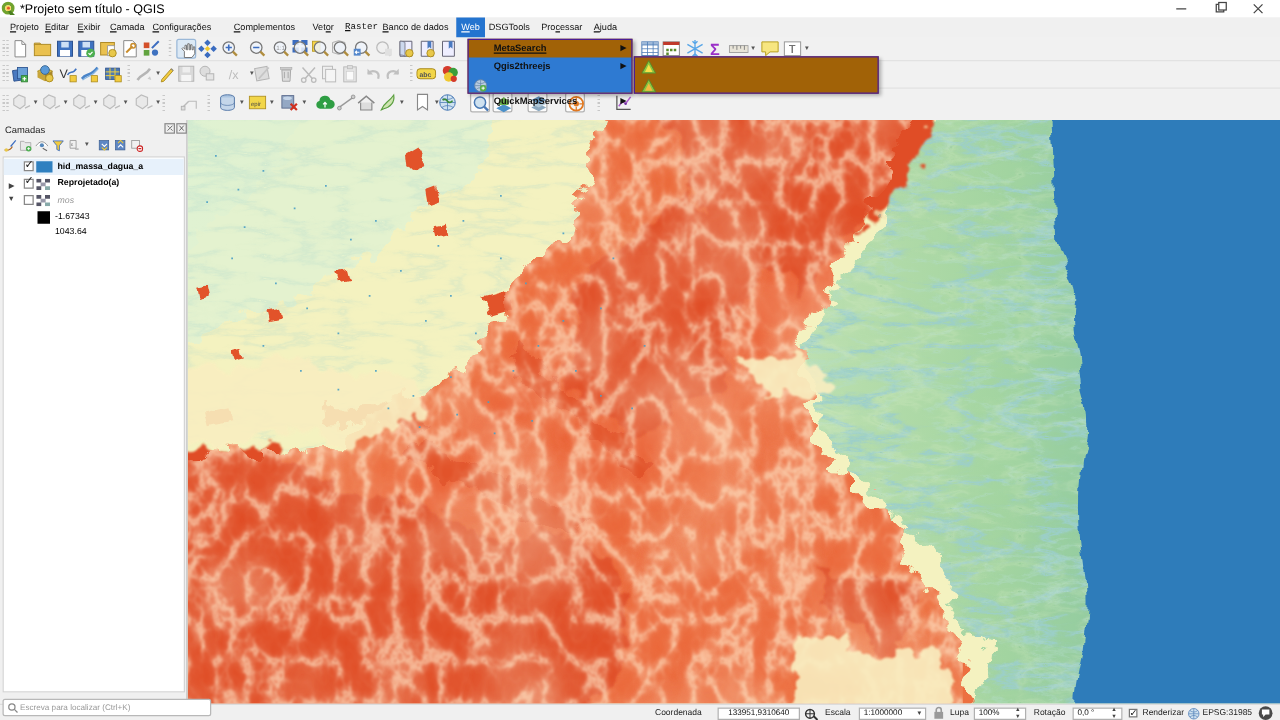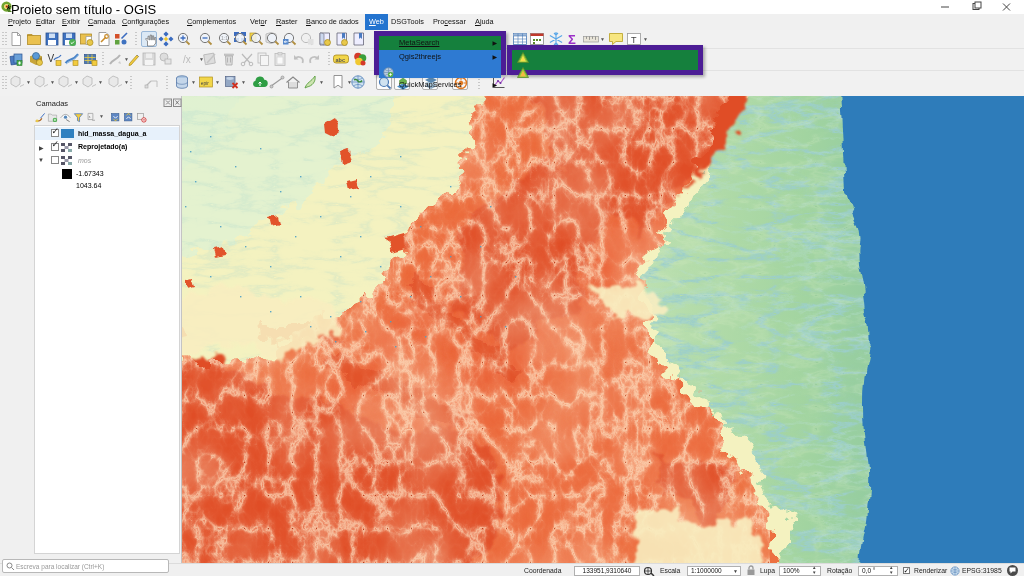--- a/index.html
+++ b/index.html
@@ -1,34 +1,34 @@
 <!DOCTYPE html>
 <html><head>
 <meta charset="utf-8">
 <style>
 * { margin:0; padding:0; box-sizing:border-box; }
 html,body { width:1024px; height:576px; overflow:hidden; font-family:"Liberation Sans", sans-serif; }
 #app { position:relative; width:1024px; height:576px; background:#f0f0f0; }
 #titlebar { position:absolute; left:0; top:0; width:1024px; height:14px; background:#ffffff; }
-#titletext { position:absolute; left:6px; top:2px; font-size:13px; color:#000; }
+#titletext { position:absolute; left:16px; top:2px; font-size:10px; color:#000; }
 #menubar { position:absolute; left:0; top:14px; width:1024px; height:16px; background:#f0f0f0; font-size:7.3px; color:#111; }
 .mi { position:absolute; top:0; height:16px; line-height:16px; }
 #toolbars { position:absolute; left:0; top:30px; width:1024px; height:66px; background:#f1f1f1; }
 .ic { position:absolute; width:16px; height:16px; }
 .ic svg { width:16px; height:16px; }
-#panel { position:absolute; left:0; top:96px; width:150px; height:467px; background:#f0f0f0; border-right:1px solid #c4c4c4;margin-left:32px; }
+#panel { position:absolute; left:0; top:96px; width:150px; height:467px; background:#f0f0f0; border-right:1px solid #c4c4c4; }
 #paneltitle { position:absolute; left:4px; top:3px; font-size:7.5px; color:#222; }
 #layerlist { position:absolute; left:2px; top:29px; width:146px; height:429px; background:#ffffff; border:1px solid #d4d4d4; }
 .lrow { position:absolute; left:0; width:144px; height:13px; font-size:7px; color:#000; }
 #statusbar { position:absolute; left:0; top:563px; width:1024px; height:13px; background:#f0f0f0; border-top:1px solid #dcdcdc; font-size:7px; color:#222; }
 #locator { position:absolute; left:2px; top:-5px; width:167px; height:14px; background:#fff; border:1px solid #b8b8b8; border-radius:2px; font-size:6.5px; color:#999; line-height:13px; padding-left:13px; }
 .sb-box { position:absolute; top:1.5px; height:10px; background:#fff; border:1px solid #b0b0b0; font-size:6.5px; color:#111; }
 .sb-lab { position:absolute; top:3px; font-size:6.8px; color:#222; }
 #map { position:absolute; left:150px; top:96px; width:874px; height:467px; background:#bfe3b4; overflow:hidden; }
-.popup { position:absolute; background:#15803d; border:5px solid #4c1d95; box-shadow:2px 2px 3px rgba(0,0,0,0.3); z-index:50; }
+.popup { position:absolute; background:#a16207; border:1px solid #4c1d95; box-shadow:2px 2px 3px rgba(0,0,0,0.3); z-index:50;font-weight:bold; }
 .pitem { position:relative; height:14.6px; line-height:14.6px; font-size:7.5px; color:#111; padding-left:20px; white-space:nowrap; }
 .pitem .arrow { position:absolute; right:4px; top:0.5px; font-size:6px; }
 .hl { background:#2e7ad2; }
 </style>
 </head>
 <body>
 <div id="app">
   <div id="titlebar">
     <svg width="12" height="12" style="position:absolute;left:1px;top:1px" viewBox="0 0 24 24">
       <circle cx="11" cy="11" r="7.5" fill="none" stroke="#71a32e" stroke-width="5.5"></circle>
@@ -45,21 +45,21 @@
     </svg>
   </div>
   <div id="menubar">
       <div class="mi" style="left: 8px;"><span style="text-decoration:underline">P</span>rojeto</div>
       <div class="mi" style="left: 36px;"><span style="text-decoration:underline">E</span>ditar</div>
       <div class="mi" style="left: 62px;"><span style="text-decoration:underline">E</span>xibir</div>
       <div class="mi" style="left: 88px;"><span style="text-decoration:underline">C</span>amada</div>
       <div class="mi" style="left: 122px;"><span style="text-decoration:underline">C</span>onfigurações</div>
       <div class="mi" style="left: 187px;"><span style="text-decoration:underline">C</span>omplementos</div>
       <div class="mi" style="left: 250px;">Vet<span style="text-decoration:underline">o</span>r</div>
-      <div class="mi" style="left: 276px;"><span style="text-decoration:underline">R</span>aster</div>
+      <div class="mi" style="left: 276px; font-family: Liberation Mono, monospace;"><span style="text-decoration:underline">R</span>aster</div>
       <div class="mi" style="left: 306px;"><span style="text-decoration:underline">B</span>anco de dados</div>
       <div class="mi" style="left: 365px; background: rgb(36, 116, 207); color: rgb(255, 255, 255); padding: 0px 4px;"><span style="text-decoration:underline">W</span>eb</div>
       <div class="mi" style="left: 391px;">DSGTools</div>
       <div class="mi" style="left: 433px;">Pro<span style="text-decoration:underline">c</span>essar</div>
       <div class="mi" style="left: 475px;"><span style="text-decoration:underline">A</span>juda</div>
     </div>
   <div id="toolbars">
     <div style="position:absolute;left:0;top:17.5px;width:1024px;height:1px;background:#e2e2e2"></div>
     <div style="position:absolute;left:0;top:39.5px;width:1024px;height:1px;background:#e2e2e2"></div>
     <div id="tb">

